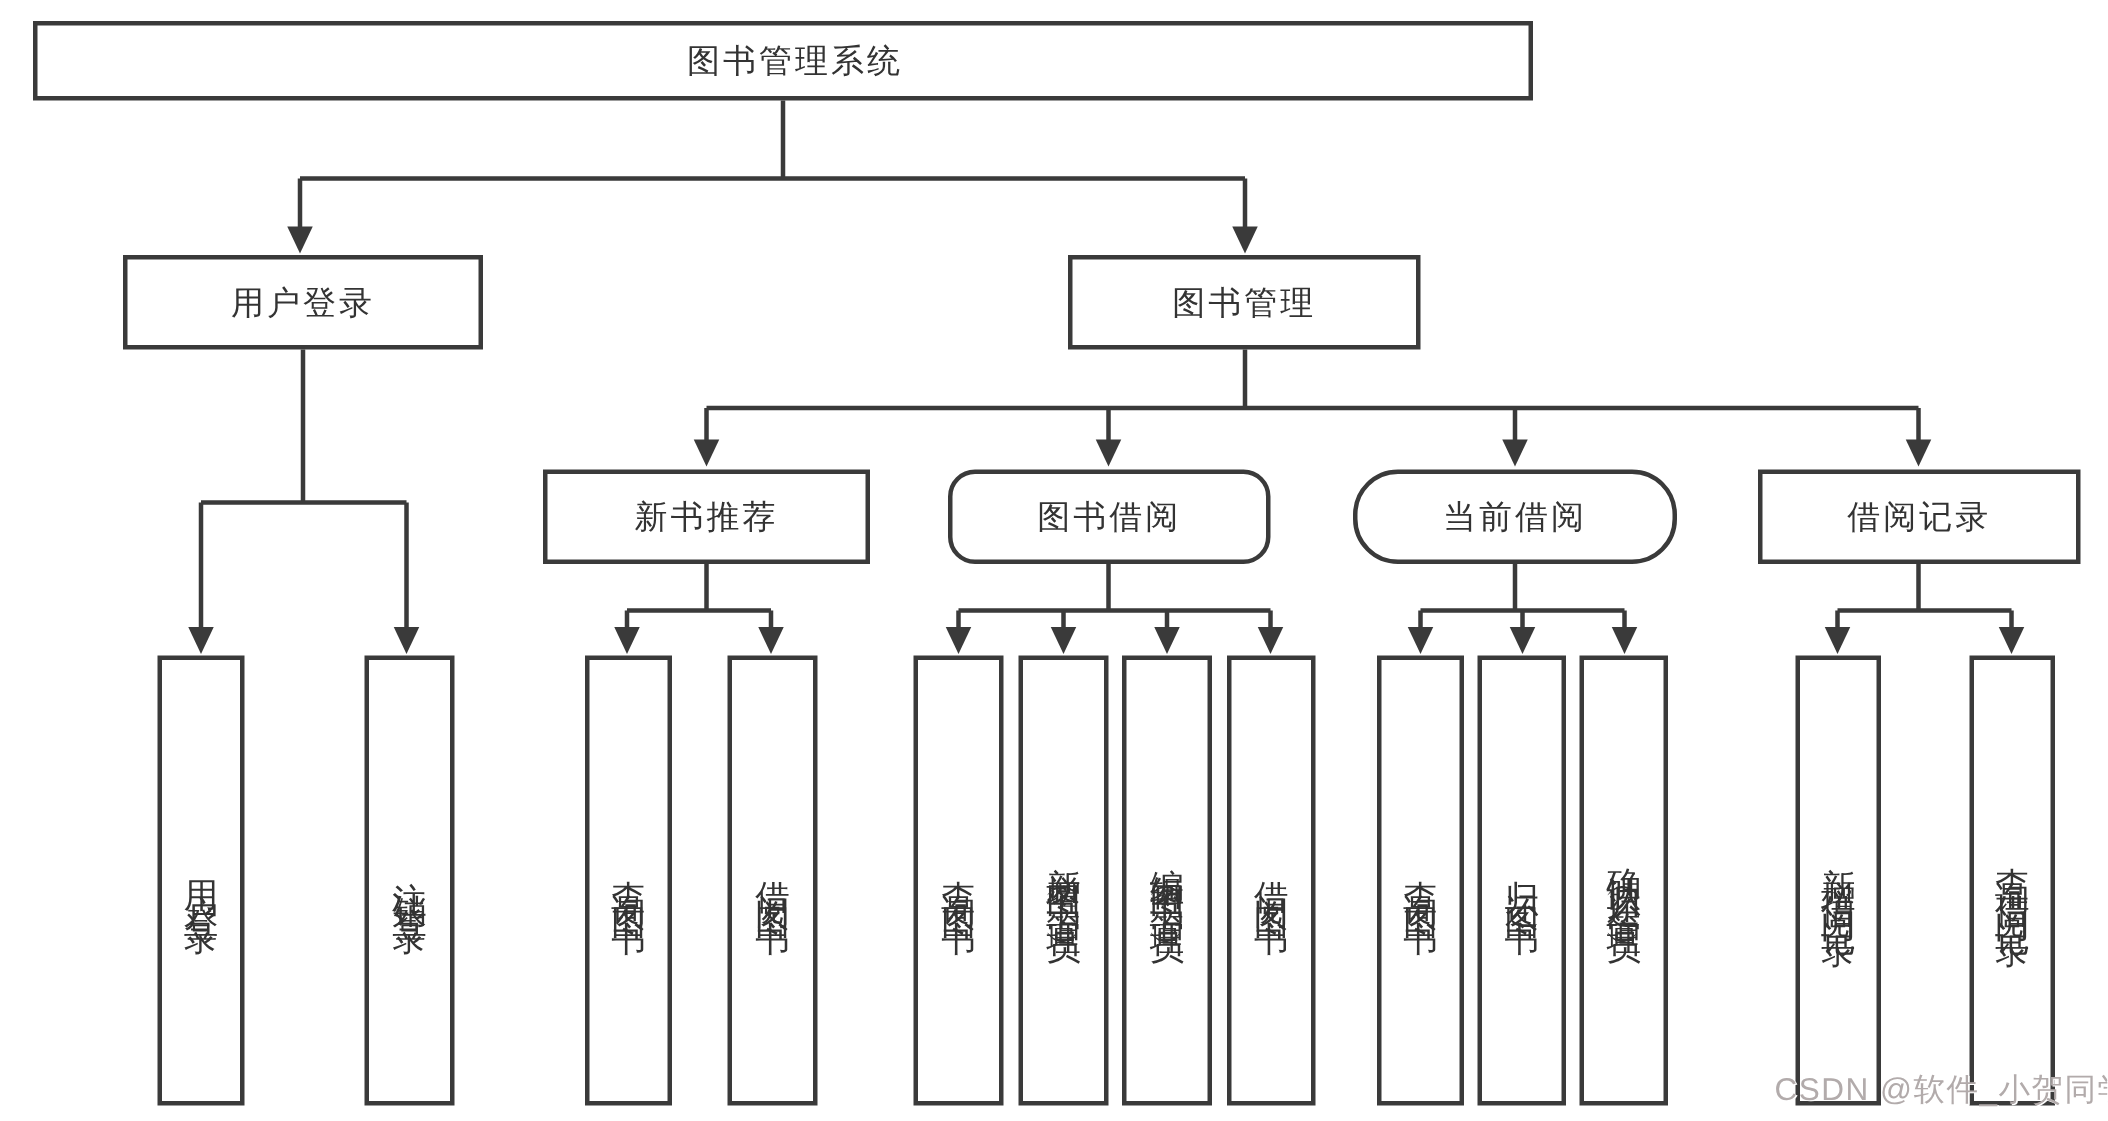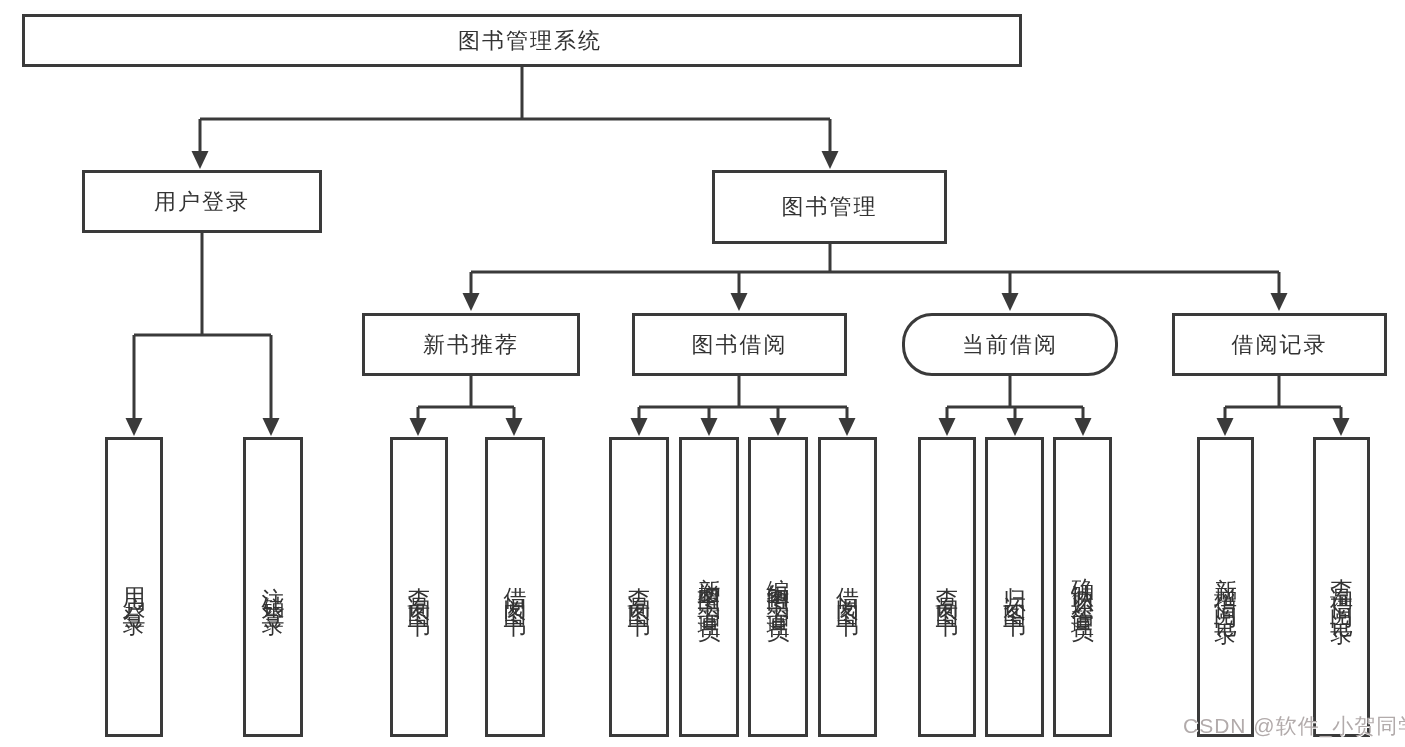--- a/index.html
+++ b/index.html
@@ -106,24 +106,24 @@
       <polygon points="1006.5,418 1023.5,418 1015,436"></polygon>
       <polygon points="1074.5,418 1091.5,418 1083,436"></polygon>
       <polygon points="1216.5,418 1233.5,418 1225,436"></polygon>
       <polygon points="1332.5,418 1349.5,418 1341,436"></polygon>
     </g>
   </svg>
 
   <div class="node root" style="left:22px; top:14px; width:1000px; height:53px;padding-left:16px;">图书管理系统</div>
 
   <div class="node hbox" style="left:82px; top:170px; width:240px; height:63px;">用户登录</div>
-  <div class="node hbox" style="left:712px; top:170px; width:235px; height:74px;">图书管理</div>
+  <div class="node hbox" style="left:712px; top:170px; width:235px; height:63px;">图书管理</div>
 
   <div class="node hbox" style="left:362px; top:313px; width:218px; height:63px;">新书推荐</div>
-  <div class="node hbox" style="left:632px; top:313px; width:215px; height:63px;">图书借阅</div>
+  <div class="node hbox" style="left:632px; top:313px; width:215px; height:63px;border-radius:18px;">图书借阅</div>
   <div class="node hbox" style="left:902px; top:313px; width:216px; height:63px;border-radius:30px;">当前借阅</div>
   <div class="node hbox" style="left:1172px; top:313px; width:215px; height:63px;">借阅记录</div>
 
   <div class="node tall" style="left:105px; top:437px; width:58px; height:300px;">
     <span>用户登录</span>
   </div>
   <div class="node tall" style="left:243px; top:437px; width:60px; height:300px;">
     <span>注销登录</span>
   </div>
 

